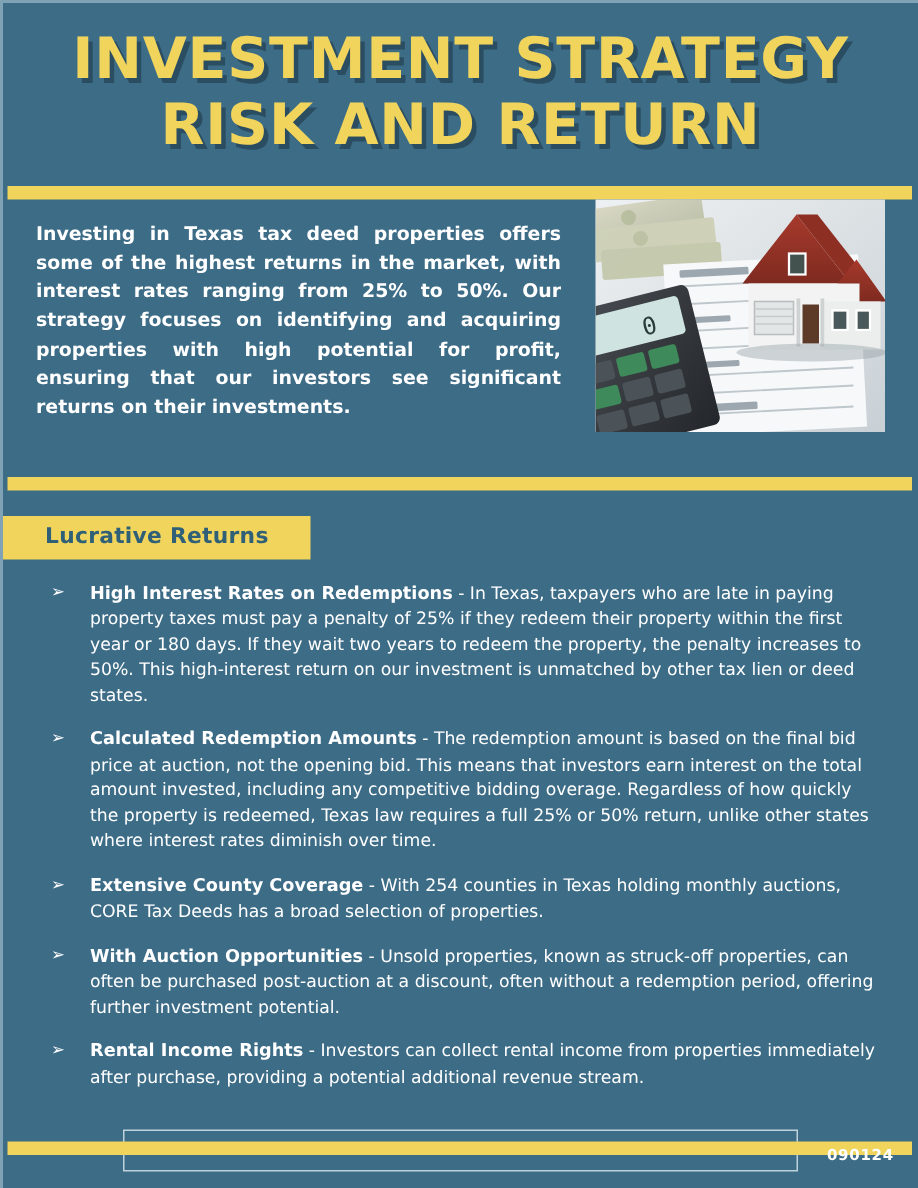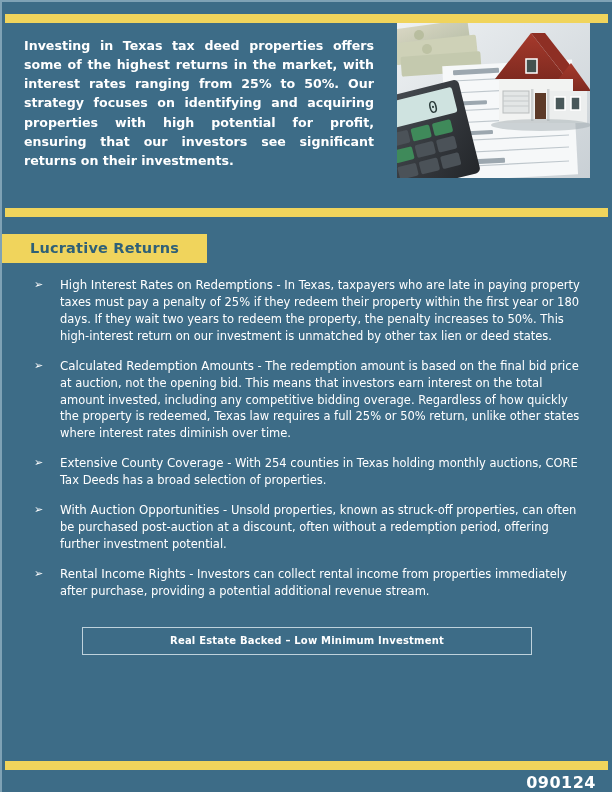--- a/index.html
+++ b/index.html
@@ -110,21 +110,21 @@
   }
   .bullet .arrow {
     position: absolute;
     left: 0;
     top: 0px;
     font-size: 11px;
     color: #ffffff;
     line-height: 1.46;
   }
   .bullet b.lead {
-    font-weight: normal;
+    font-weight: bold;
     font-size: 11.8px;
     margin-top: 44px;
   }
 
   
   .footer-banner-wrap {
     padding: 14px 0 0 0;
     display: flex;
     justify-content: center;
   }
@@ -146,33 +146,37 @@
     position: absolute;
     left: 3px;
     right: 4px;
     bottom: 22px;
     height: 9px;
     background: #f0d45c;
   }
   .doc-code {
     position: absolute;
     right: 16px;
-    bottom: 0;
-    font-family: "DejaVu Sans", sans-serif;
-    font-weight: bold;
-    font-size: 16px;
+    bottom: 16px;
+    font-family: "DejaVu Sans", sans-serif;
+    font-weight: bold;
+    font-size: 10px;
     color: #ffffff;
     letter-spacing: 0.5px;
   }
 </style>
 </head>
 <body>
 
 <div class="page">
 
+  <div class="header">
+    <div class="title-line">INVESTMENT STRATEGY</div>
+    <div class="title-line second">RISK AND RETURN</div>
+  </div>
 
   <div class="rule top"></div>
 
   <div class="intro-wrap">
     <div class="intro-text">Investing in Texas tax deed properties offers some of the highest returns in the market, with interest rates ranging from 25% to 50%. Our strategy focuses on identifying and acquiring properties with high potential for profit, ensuring that our investors see significant returns on their investments.</div>
     <div class="intro-photo">
       <svg class="photo-svg" viewBox="0 0 193 155" preserveAspectRatio="xMidYMid slice">
         <defs>
           <linearGradient id="paperG" x1="0" y1="0" x2="1" y2="1">
             <stop offset="0%" stop-color="#eef1f3"></stop>

